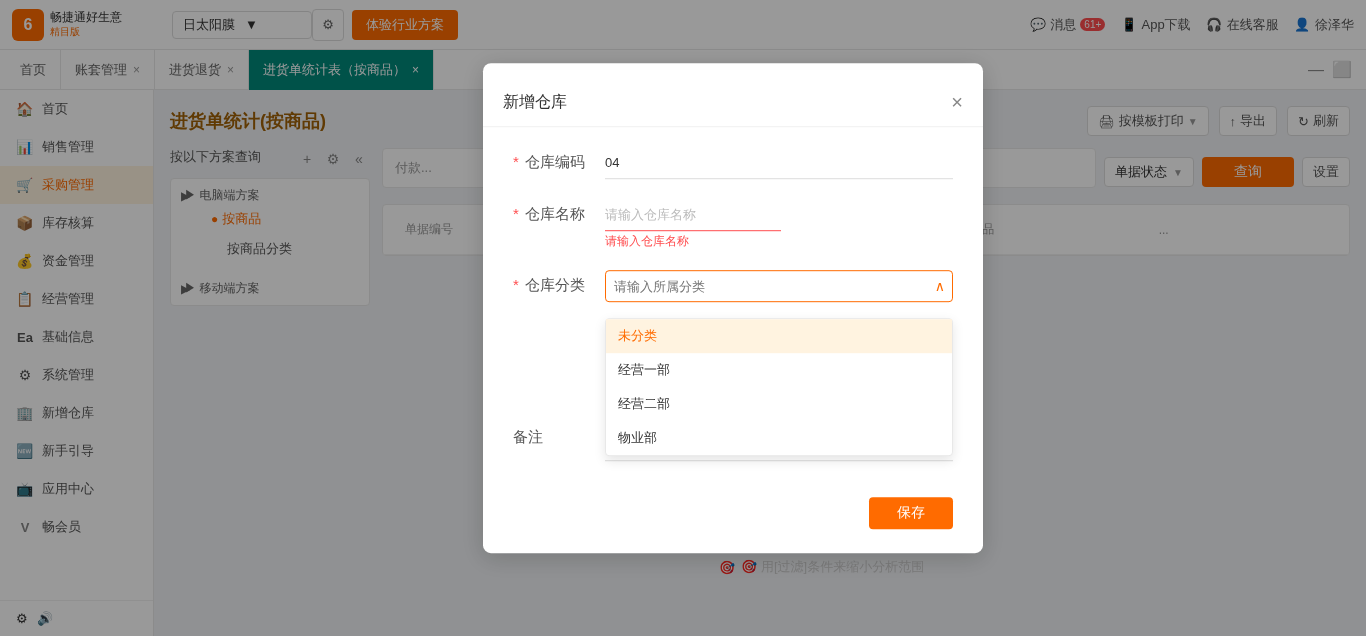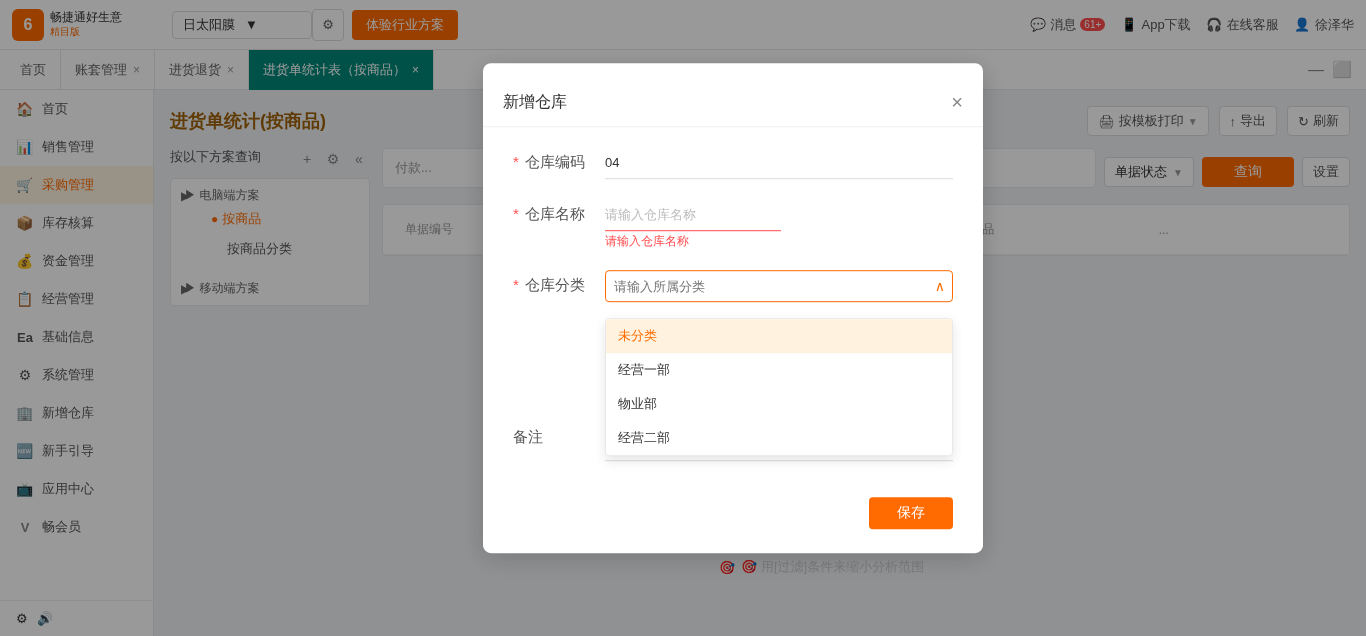--- a/index.html
+++ b/index.html
@@ -438,24 +438,24 @@
         <span class="select-arrow">∧</span>
         
         <div class="dropdown-list">
           <div class="dropdown-item selected">
             <span>未分类</span>
           </div>
           <div class="dropdown-item">
             <span>经营一部</span>
           </div>
           <div class="dropdown-item">
+            <span>经营二部</span>
+          </div>
+          <div class="dropdown-item">
             <span>物业部</span>
-          </div>
-          <div class="dropdown-item">
-            <span>经营二部</span>
           </div>
         </div>
       </div>
     </div>
 
     <div class="form-row" style="margin-top:120px;">
       <div class="form-label">
         <span>备注</span>
       </div>
       <textarea class="textarea-control" rows="2" style=""></textarea>

